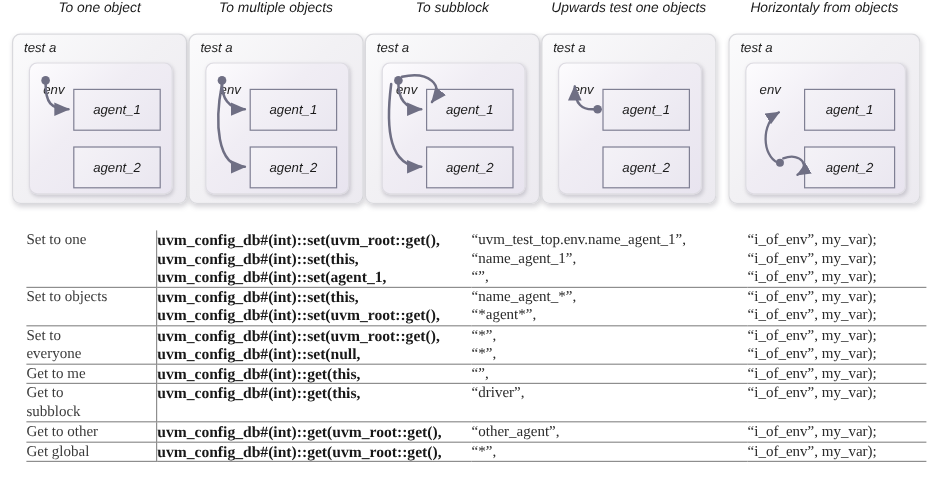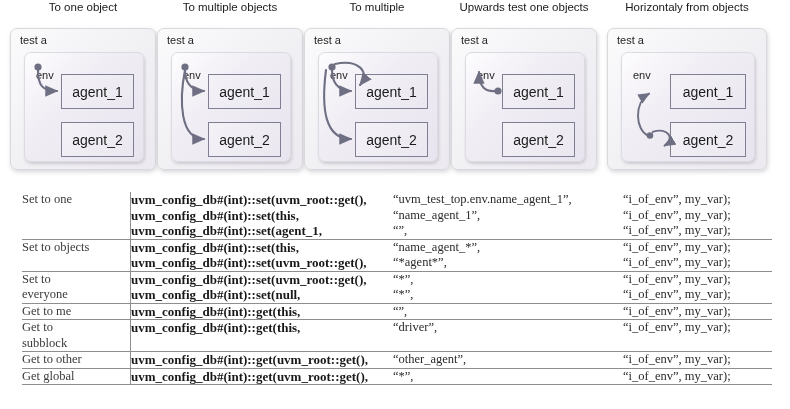--- a/index.html
+++ b/index.html
@@ -14,20 +14,21 @@
     font-family: "Liberation Sans", sans-serif;
     overflow: hidden;
   }
 
   
   #diagram-area {
     position: absolute;
     left: 0; top: 0;
     width: 704px;
     height: 185px;
+    font-style: italic;
   }
   .panel-col {
     position: absolute;
     top: 0;
     width: 150px;
   }
   .panel-title {
     text-align: center;
     font-size: 11.5px;
     color: #1a1a1a;
@@ -86,21 +87,21 @@
     box-sizing: border-box;
   }
   .agentbox.a1 { top: 21px; }
   .agentbox.a2 { top: 69px; }
   .agentbox-label {
     position: absolute;
     left: 0; right: 0;
     top: 50%;
     transform: translateY(-50%);
     text-align: center;
-    font-size: 14px;
+    font-size: 11px;
     color: #1b1b1b;
     font-family: "Liberation Sans", sans-serif;
   }
   .arrow-layer {
     position: absolute;
     left: 0; top: 0;
     width: 146px;
     height: 142px;
     pointer-events: none;
     overflow: visible;
@@ -215,21 +216,21 @@
               <path d="M0,0.3 L6.2,3 L0,5.7 z" fill="#6f6f84"></path>
             </marker>
           </defs>
           <circle cx="27" cy="38" r="3.6" fill="#6f6f84"></circle>
           <path d="M27,41 C27,52 32,62 46,62" fill="none" stroke="#6f6f84" stroke-width="2.1" stroke-linecap="round" marker-end="url(#ah-env-to-both)"></path>
           <path d="M27,41 C21,72 22,110 46,110" fill="none" stroke="#6f6f84" stroke-width="2.1" stroke-linecap="round" marker-end="url(#ah-env-to-both)"></path>
         </svg>
       </div>
     </div>
     <div class="panel-col" style="left: 304px; width: 146px;">
-      <div class="panel-title">To multiple</div>
+      <div class="panel-title">To subblock</div>
       <div class="testbox" style="width: 146px;">
         <div class="testbox-label">test a</div>
         <div class="envbox" style="width: 120px;">
           <div class="envbox-label">env</div>
           <div class="agentbox a1">
             <div class="agentbox-label">agent_1</div>
           </div>
           <div class="agentbox a2">
             <div class="agentbox-label">agent_2</div>
           </div>

